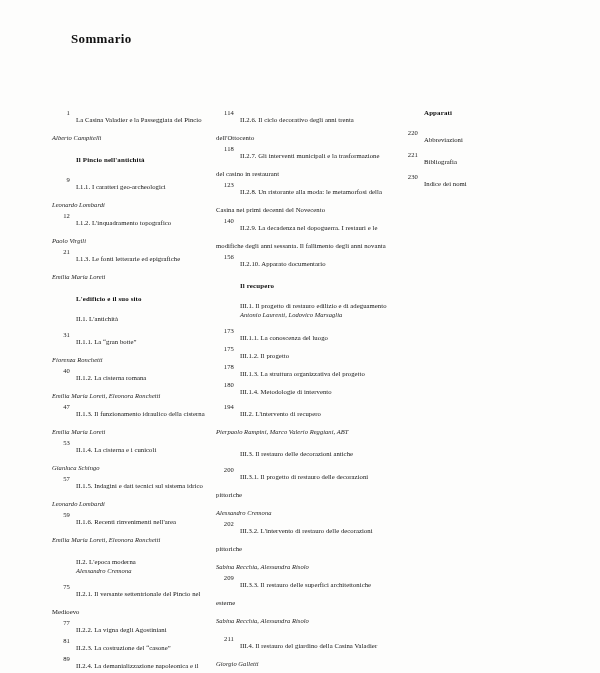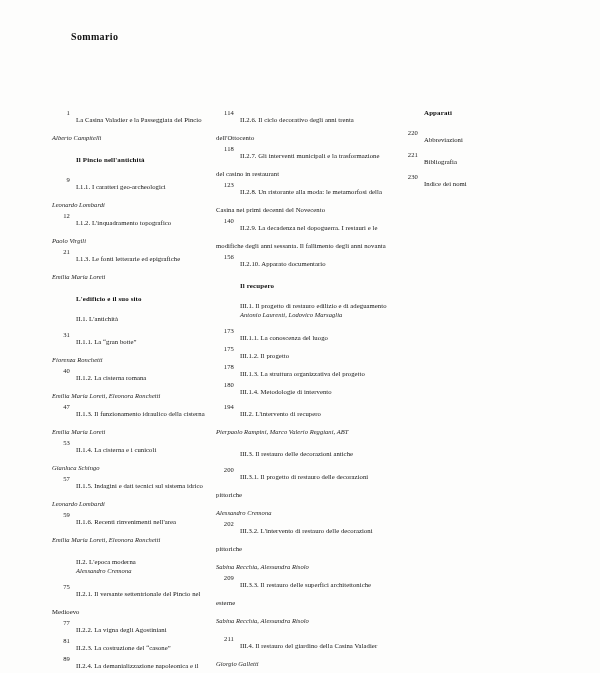--- a/index.html
+++ b/index.html
@@ -21,21 +21,21 @@
     width: 600px;
     height: 673px;
     overflow: hidden;
     
     background: #fdfdfc;
   }
   .page-title {
     position: absolute;
     left: 71px;
     top: 31px;
-    font-size: 10px;
+    font-size: 13px;
     font-weight: bold;
     letter-spacing: 0.35px;
     color: #111;
   }
   .columns {
     position: absolute;
     left: 0;
     top: 108px;
     width: 600px;
   }

